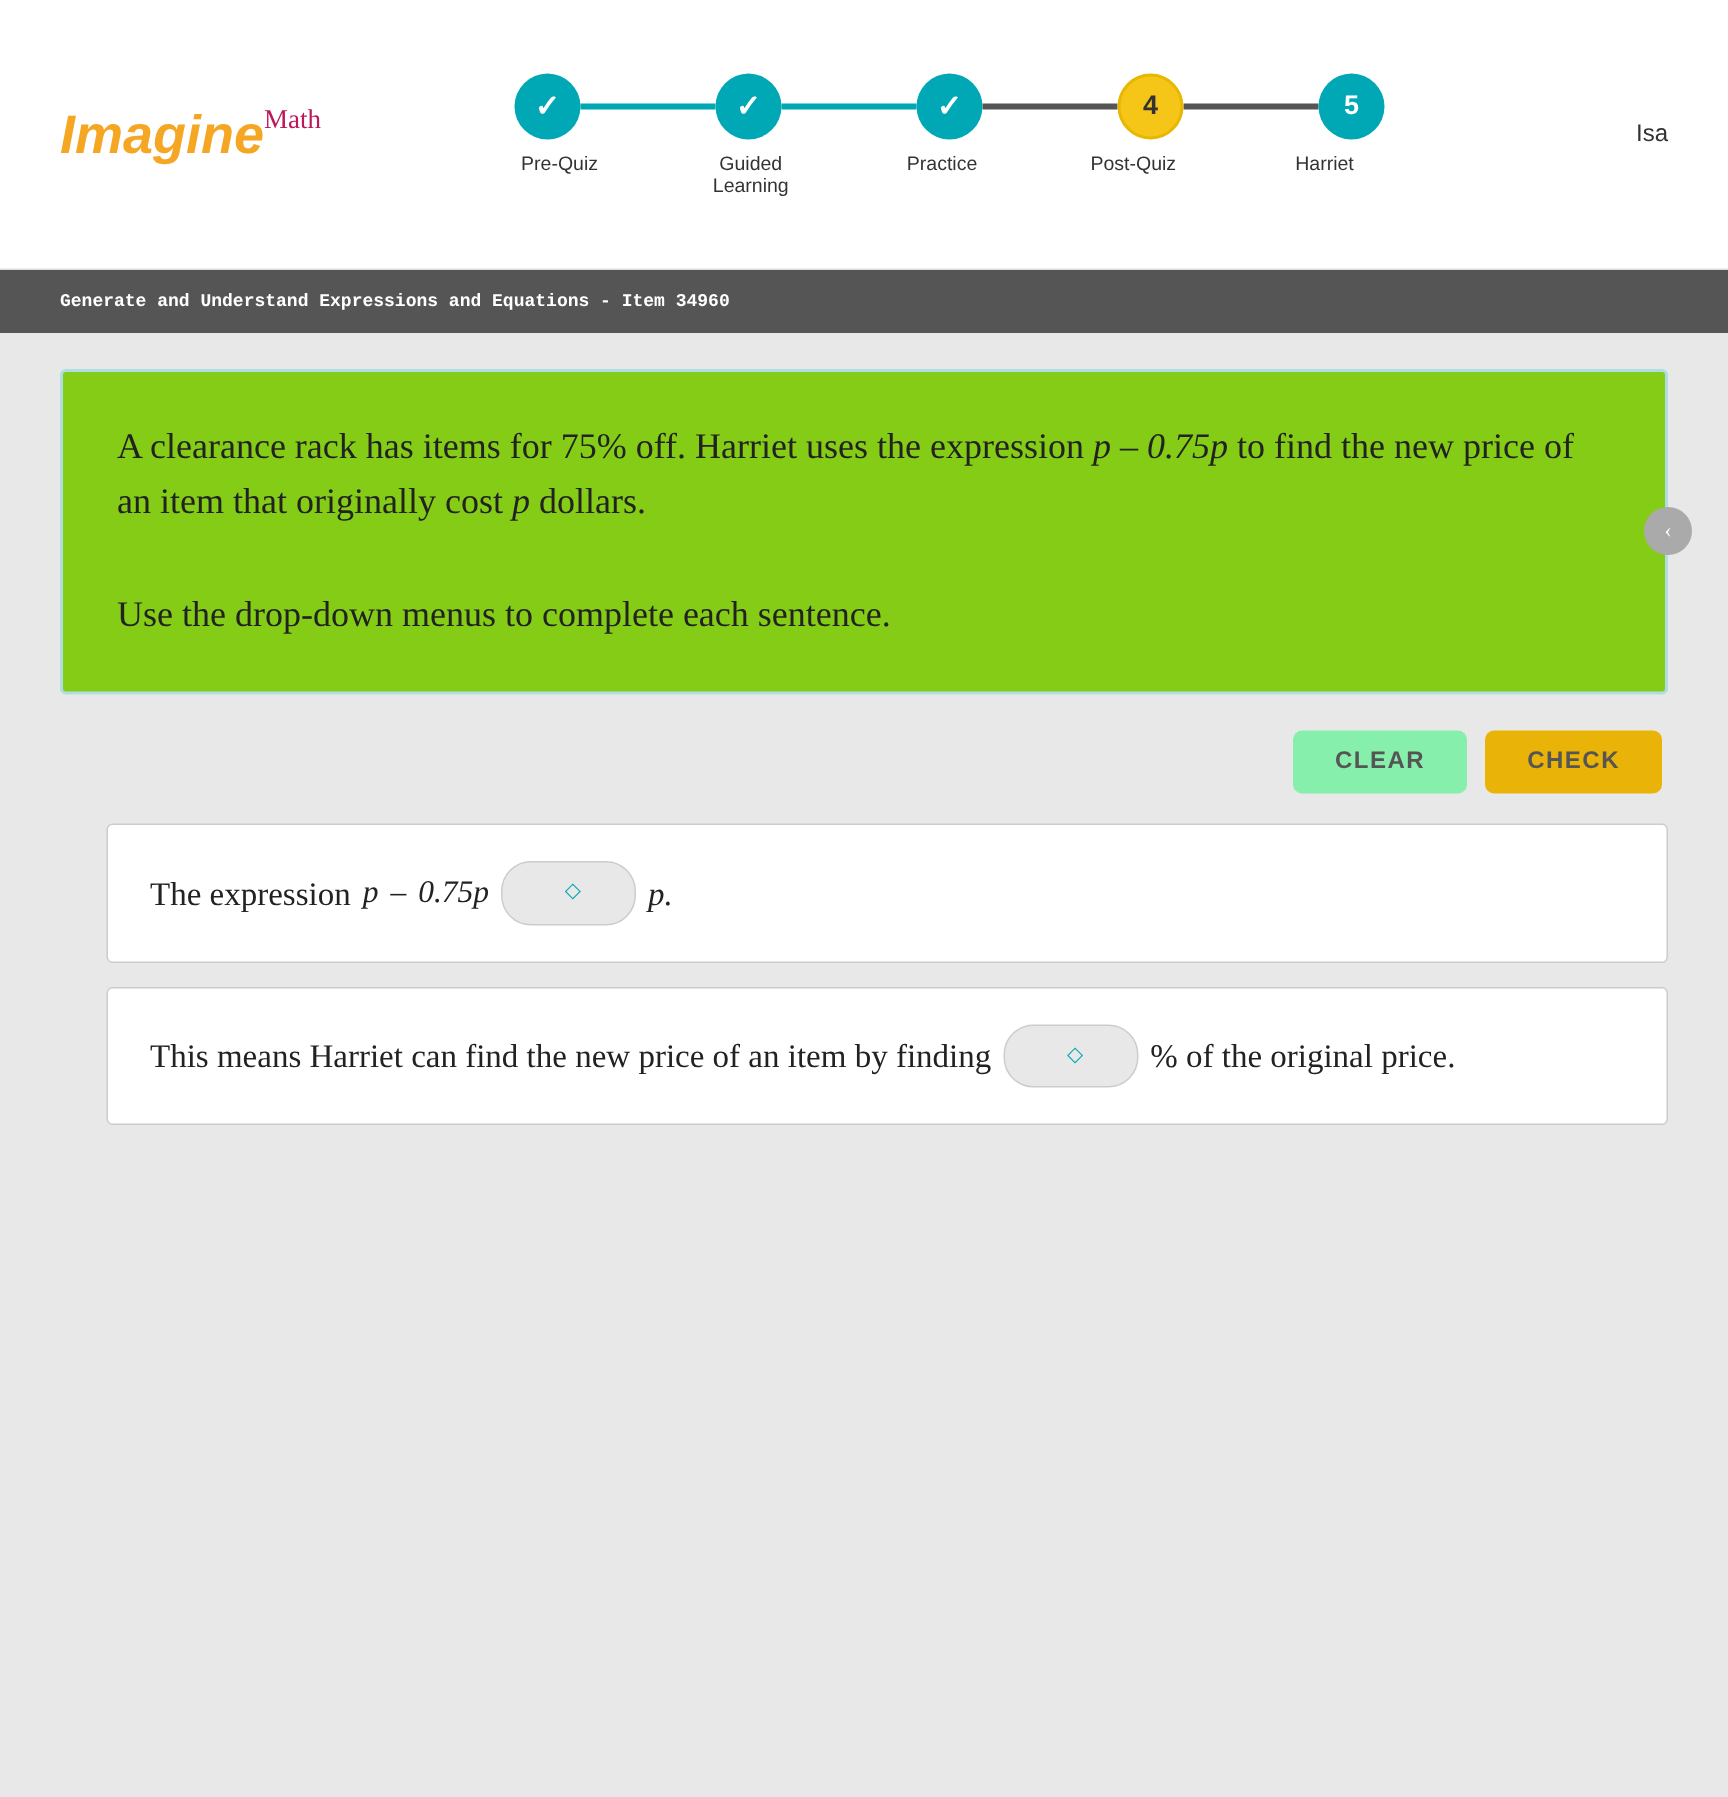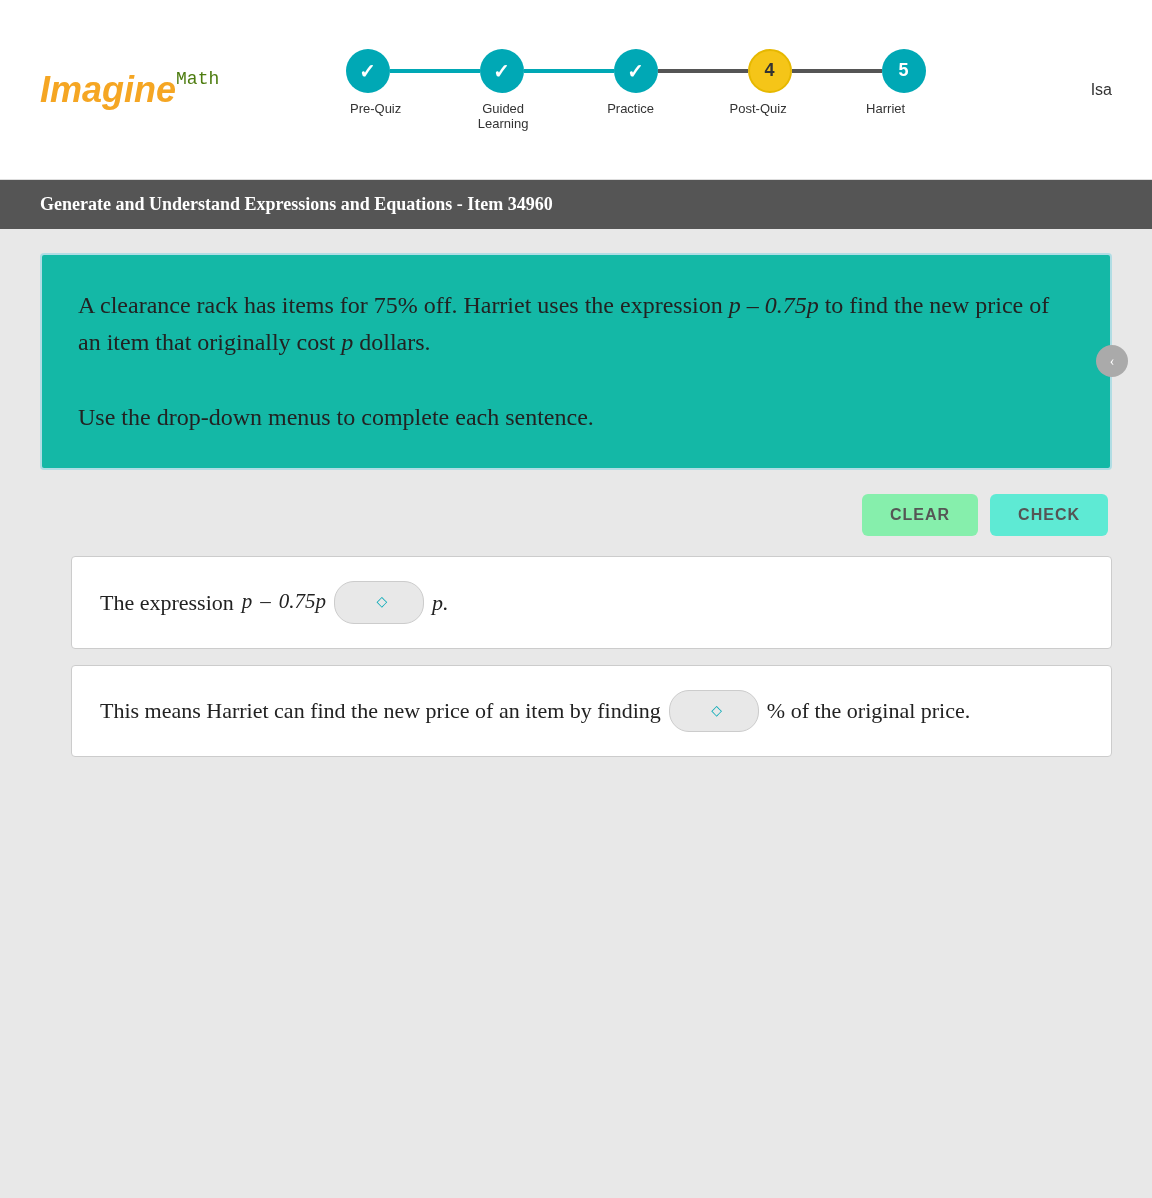--- a/index.html
+++ b/index.html
@@ -31,22 +31,22 @@
     .logo-imagine {
       font-size: 36px;
       font-weight: bold;
       color: #f5a623;
       font-family: 'Arial', sans-serif;
       font-style: italic;
     }
 
     .logo-math {
       font-size: 18px;
-      color: #4d7c0f;
-      font-family: Liberation Mono, monospace;
+      color: #be185d;
+      font-family: Liberation Serif, serif;
     }
 
     
     .stepper {
       display: flex;
       align-items: center;
       flex-direction: column;
       gap: 8px;
       flex: 1;
       margin: 0 60px;
@@ -130,34 +130,34 @@
       color: #333;
       text-align: right;
       min-width: 60px;
     }
 
     
     .section-header {
       background: #555;
       color: #fff;
       padding: 14px 40px;
-      font-size: 18px;
-      font-family: Liberation Serif, serif;
+      font-size: 12px;
+      font-family: Liberation Mono, monospace;
       font-weight: bold;
     }
 
     
     .main-content {
       padding: 24px 40px;
       background: #e8e8e8;
     }
 
     
     .question-box {
-      background: #14b8a6;
+      background: #84cc16;
       border: 2px solid #b0dde4;
       border-radius: 4px;
       padding: 32px 36px;
       font-size: 24px;
       line-height: 1.55;
       color: #222;
       margin-bottom: 24px;
       position: relative;
     }
 
@@ -205,21 +205,21 @@
       padding: 12px 28px;
       font-size: 16px;
       font-family: 'Arial', sans-serif;
       font-weight: bold;
       color: #555;
       cursor: pointer;
       letter-spacing: 1px;
     }
 
     .btn-check {
-      background: #5eead4;
+      background: #eab308;
       border: none;
       border-radius: 6px;
       padding: 12px 28px;
       font-size: 16px;
       font-family: 'Arial', sans-serif;
       font-weight: bold;
       color: #555;
       cursor: pointer;
       letter-spacing: 1px;
     }

